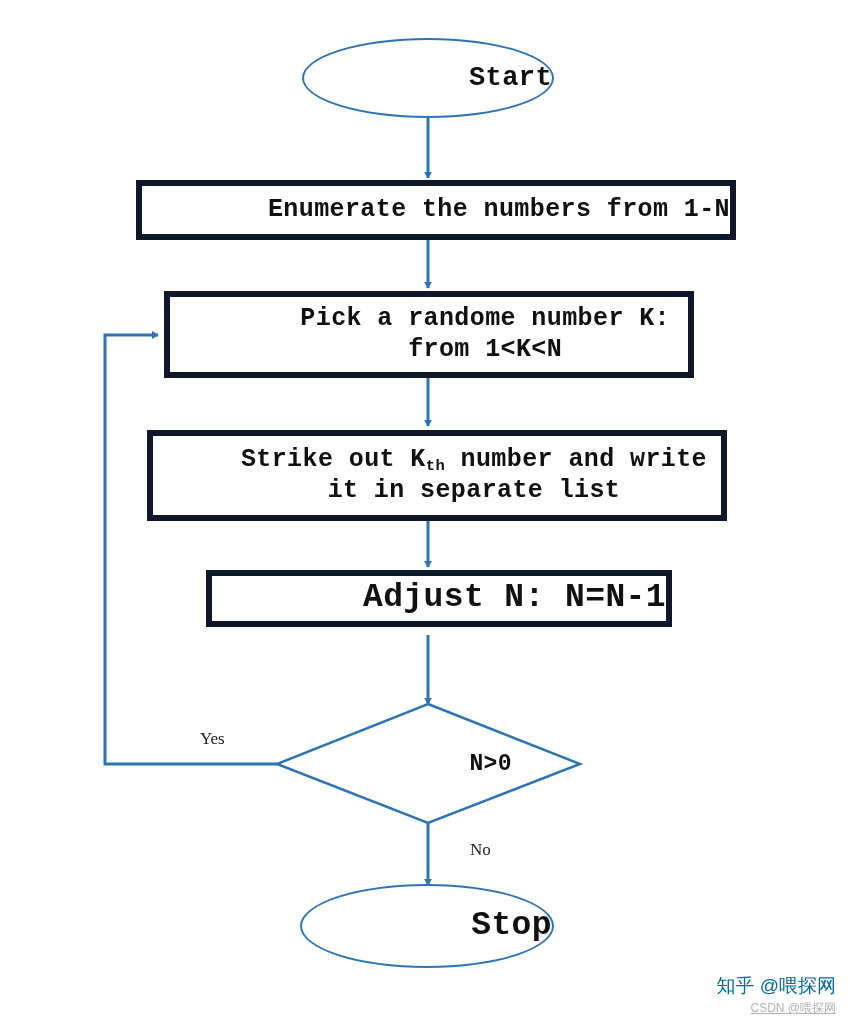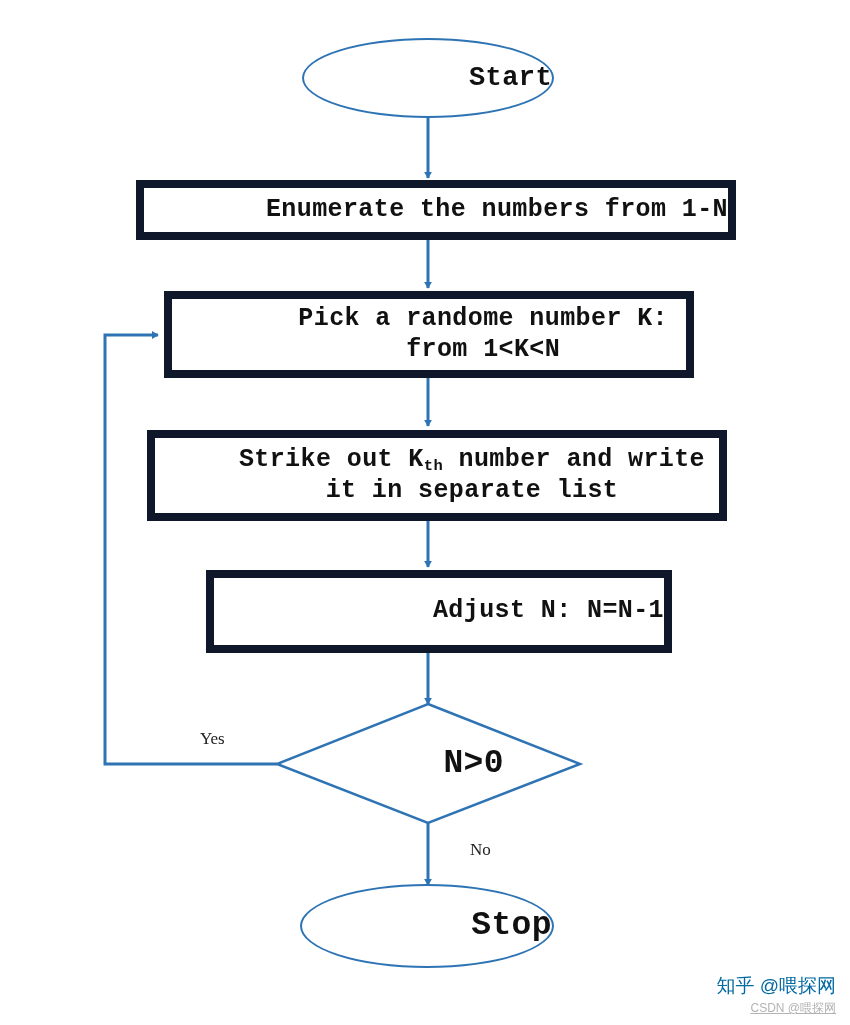--- a/index.html
+++ b/index.html
@@ -28,21 +28,21 @@
     align-items: center;
     justify-content: flex-end;
     text-align: center;
     color: #111111;
     font-weight: bold;
     font-family: Liberation Mono, monospace;
     letter-spacing: 0.4px;
     line-height: 1.22;
   }
   .rect {
-    border: 8px solid #0f172a;
+    border: 6px solid #0f172a;
     background: #ffffff;
   }
   .ellipse {
     border: 2px solid #2e74b5;
     background: #ffffff;
     border-radius: 50%;
   }
   .edge-label {
     position: absolute;
     font-family: Liberation Serif, serif;
@@ -111,25 +111,25 @@
 </div>
 
 <div class="node rect" style="left:164px; top:291px; width:530px; height:87px; font-size:25px; padding:16px 18px;">
   <span>Pick a randome number K:<br>from 1&lt;K&lt;N</span>
 </div>
 
 <div class="node rect" style="left:147px; top:430px; width:580px; height:91px; font-size:25px; padding:8px 14px;">
   <span>Strike out K<sub>th</sub> number and write<br>it in separate list</span>
 </div>
 
-<div class="node rect" style="left:206px; top:570px; width:466px; height:83px; font-size:25px;">
+<div class="node rect" style="left:206px; top:570px; width:466px; height:57px; font-size:33px;">
   <span>Adjust N: N=N-1</span>
 </div>
 
-<div class="node" style="left:344px; top:740px; width:160px; height:48px; font-size:33px;">
+<div class="node" style="left:352px; top:740px; width:160px; height:48px; font-size:23px;">
   <span>N&gt;0</span>
 </div>
 
 <div class="node ellipse" style="left:300px; top:884px; width:254px; height:84px; font-size:33px;">
   <span>Stop</span>
 </div>
 
 <div class="edge-label" style="left:200px; top:729px;">Yes</div>
 
 <div class="edge-label" style="left:470px; top:840px;">No</div>

